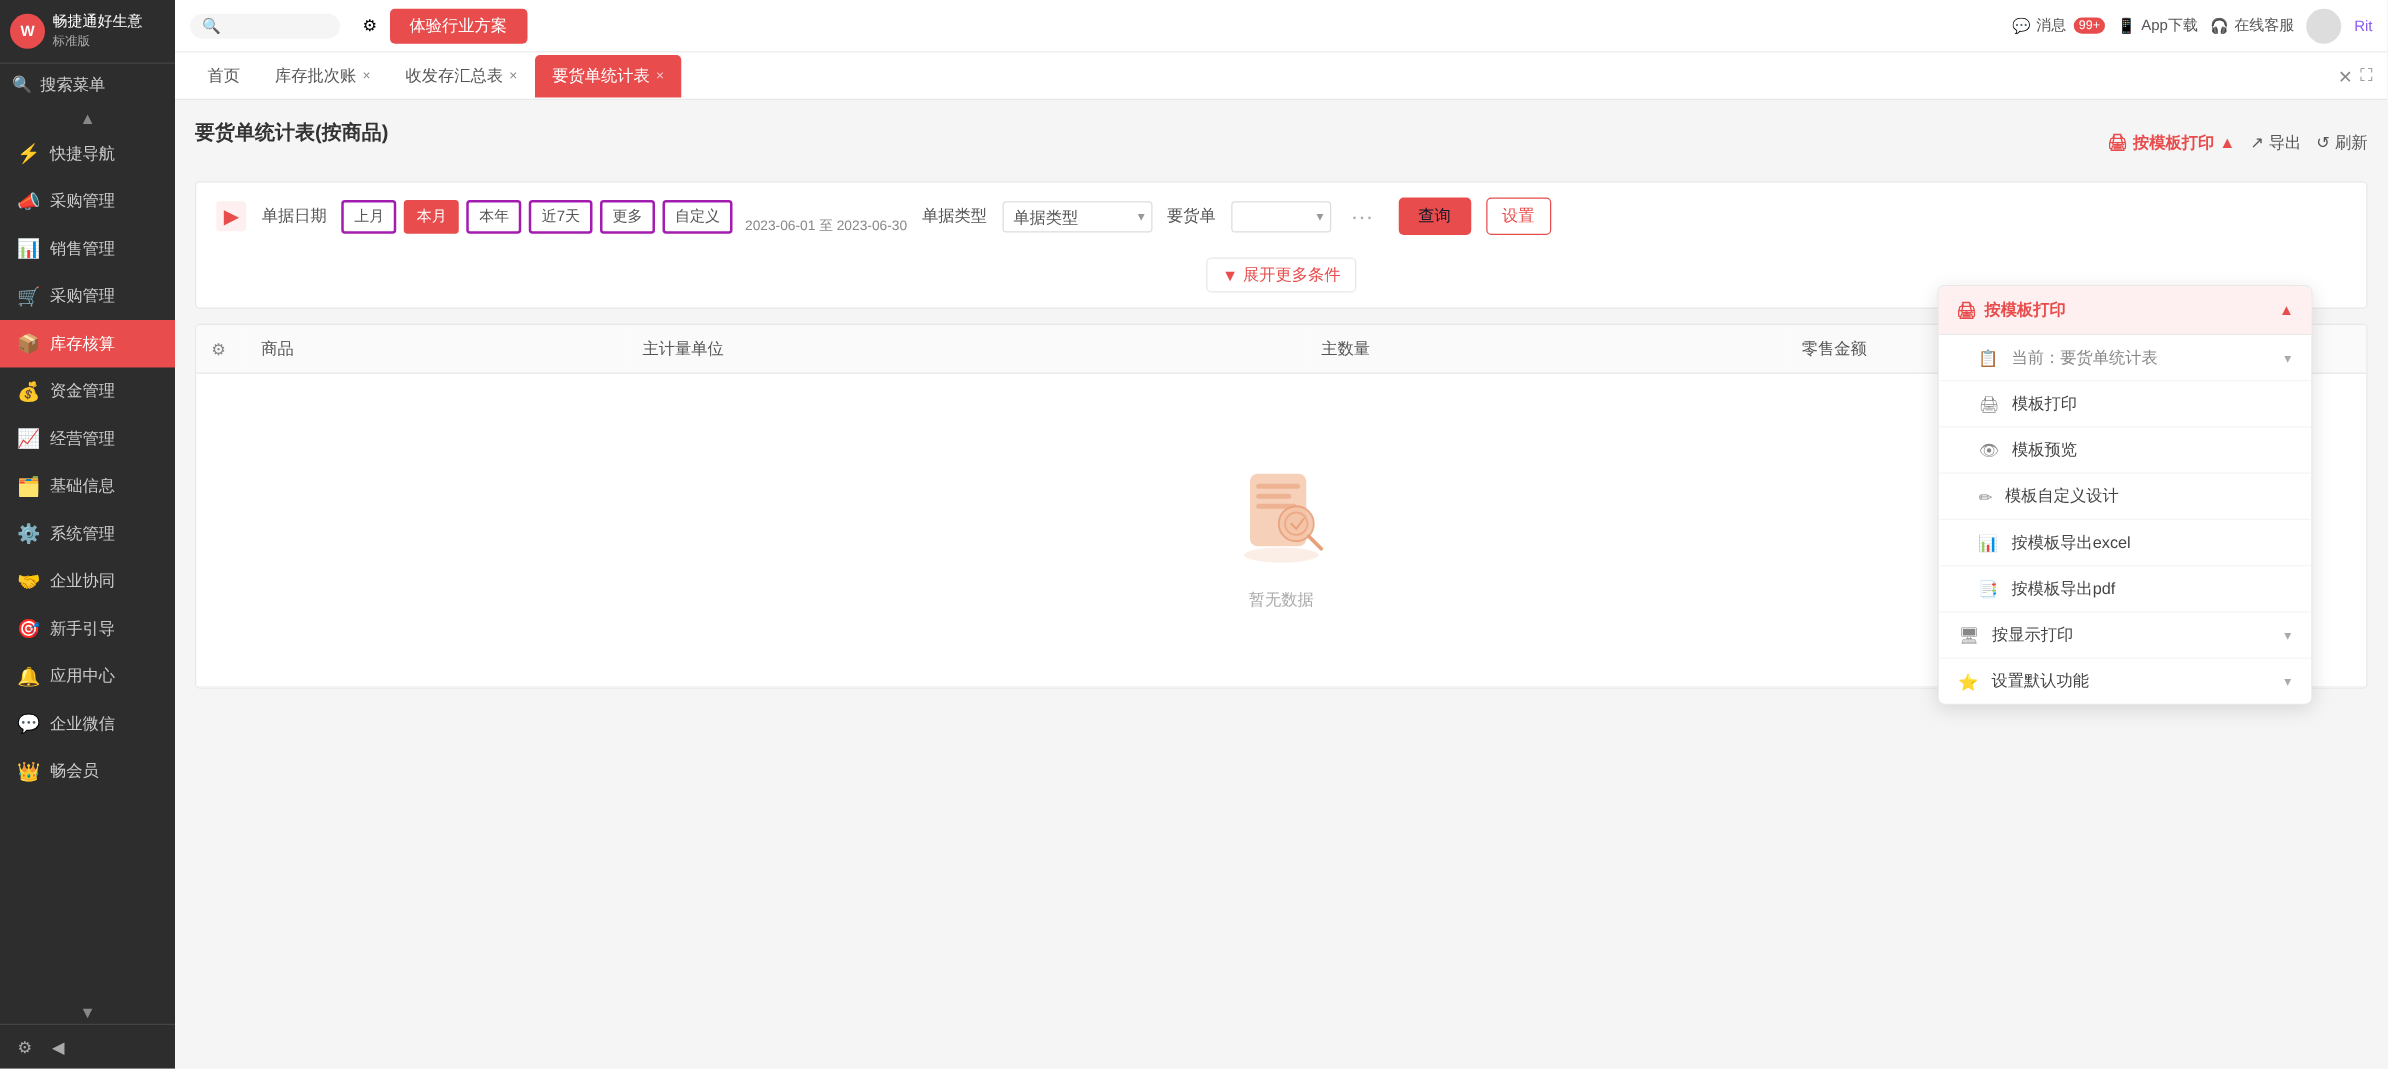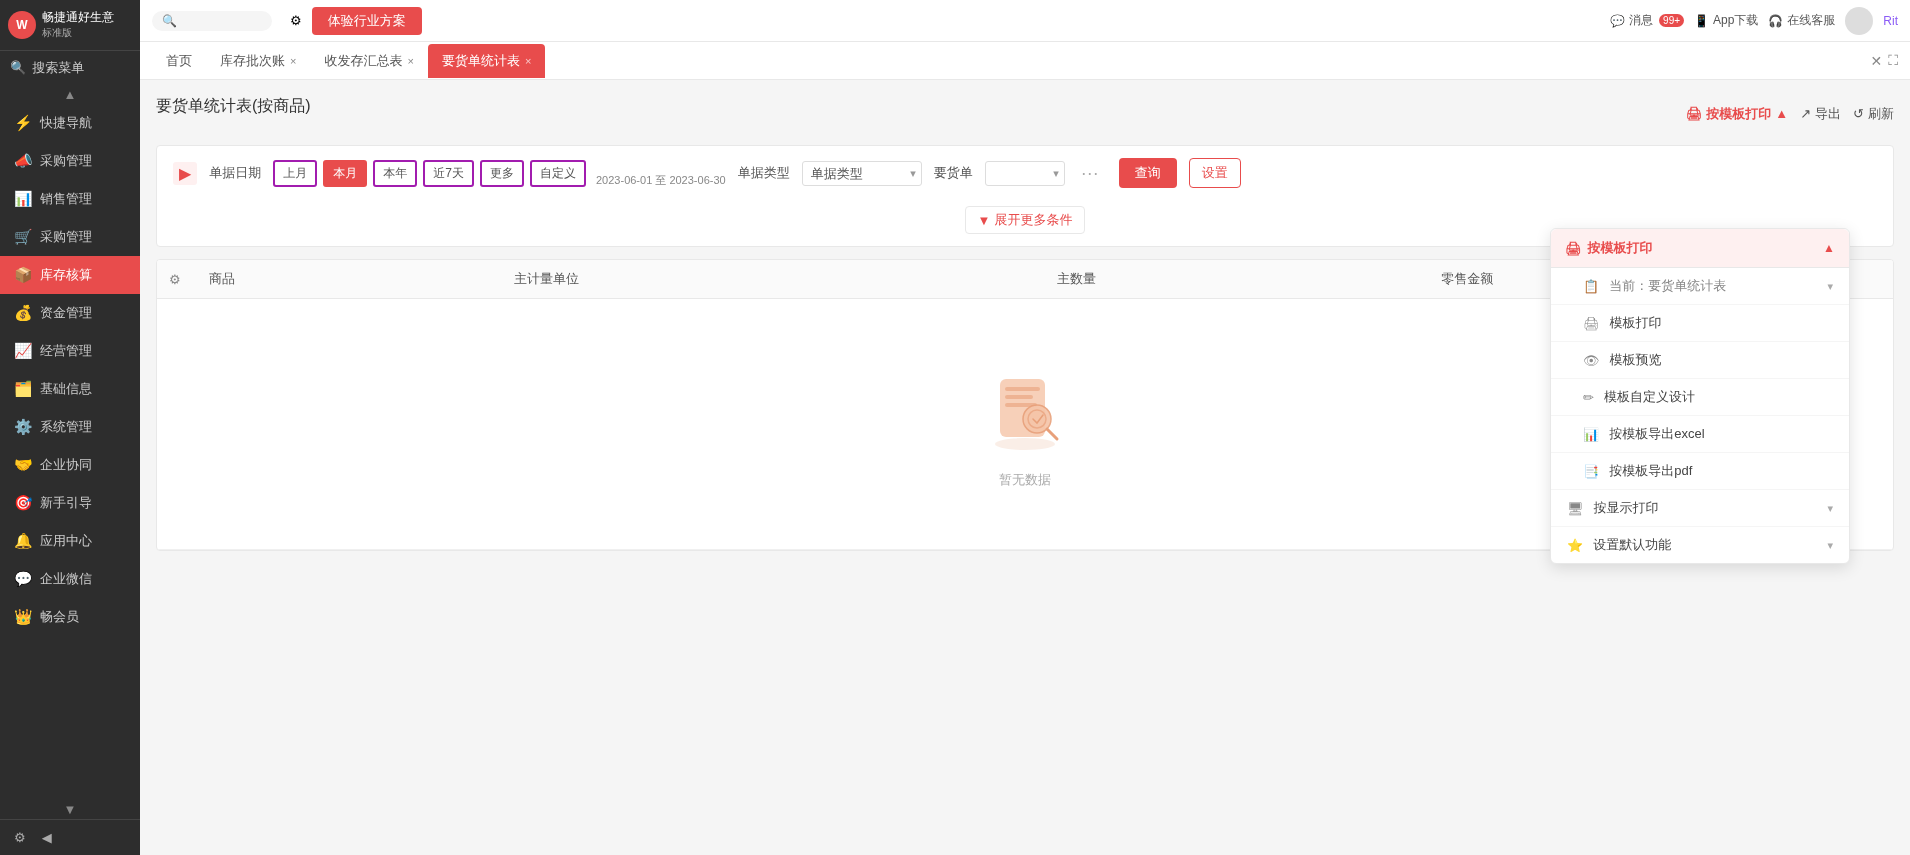--- a/index.html
+++ b/index.html
@@ -165,21 +165,21 @@
 
     
     .page-content {
       flex: 1;
       overflow: auto;
       padding: 16px;
       position: relative;
     }
     .page-title {
       font-size: 16px;
-      font-weight: normal;
+      font-weight: bold;
       color: #333;
       margin-bottom: 14px;
     }
 
     
     .filter-bar {
       background: #fff;
       border-radius: 4px;
       padding: 12px 16px;
       margin-bottom: 12px;
@@ -242,21 +242,21 @@
       position: absolute;
       right: 6px;
       top: 50%;
       transform: translateY(-50%);
       color: #999;
       font-size: 11px;
       pointer-events: none;
     }
     .btn-primary {
       background: #e84c4c;
-      color: #ffffff;
+      color: #0f172a;
       border: none;
       padding: 6px 16px;
       border-radius: 4px;
       cursor: pointer;
       font-size: 13px;
     }
 
     
     .data-table {
       width: 100%;

